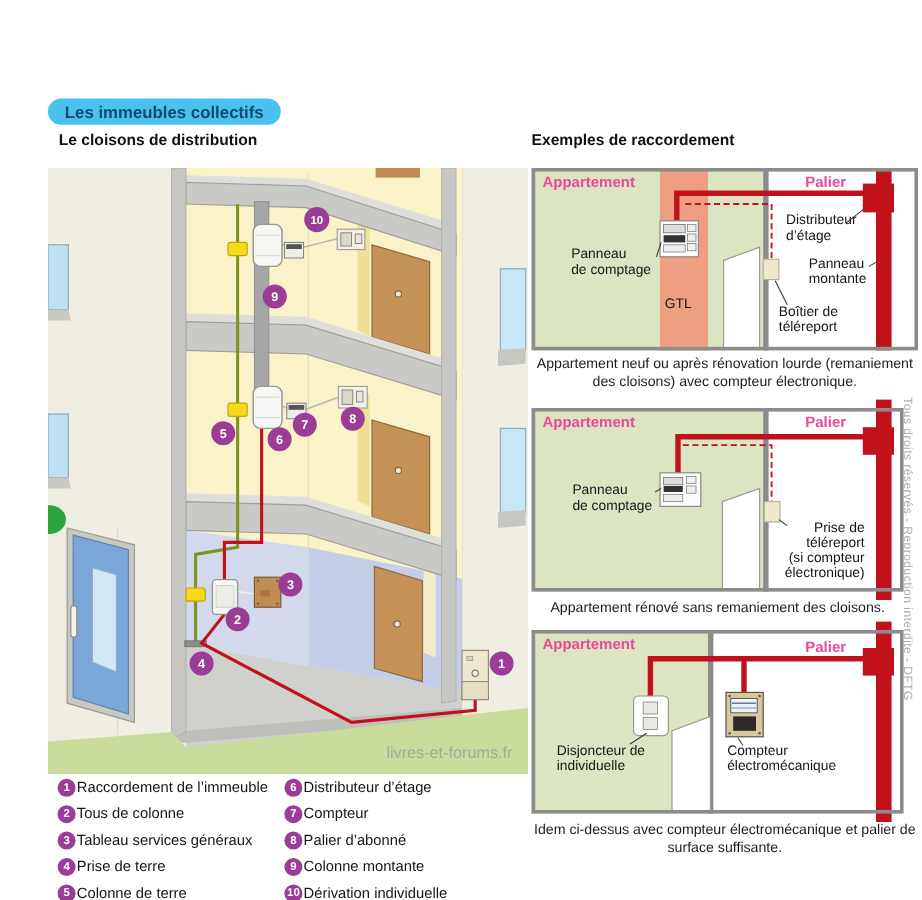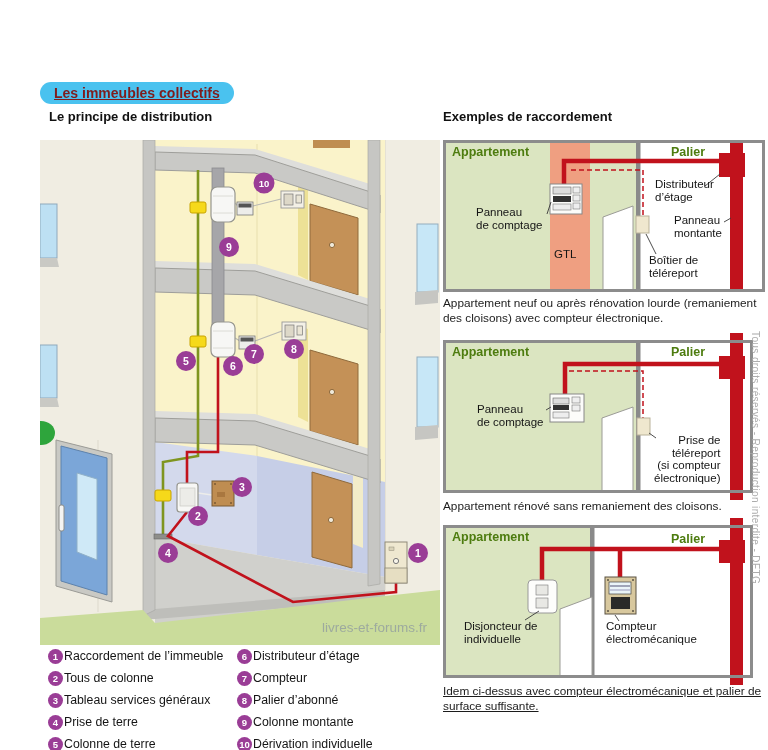--- a/index.html
+++ b/index.html
@@ -1,40 +1,40 @@
 <!DOCTYPE html>
 <html><head>
 <meta charset="utf-8">
 <style>
   html,body{margin:0;padding:0;}
   body{width:768px;height:750px;position:relative;background:#ffffff;
        font-family:"Liberation Sans",sans-serif;color:#1a1a1a;overflow:hidden;}
   .abs{position:absolute;}
   .pill{left:40px;top:82px;background:#4AC2EF;border-radius:12px;padding:3px 14px;
-        font-size:14px;font-weight:bold;color:#7f1d1d;text-decoration:underline;}
+        font-size:14px;font-weight:bold;color:#0c4a6e;}
   .heading{font-size:13px;font-weight:bold;color:#111;}
   .schem{position:absolute;}
   .schem svg{position:absolute;left:0;top:0;overflow:visible;}
-  .room{position:absolute;font-size:12.5px;font-weight:bold;color:#4d7c0f;text-align:center;}
+  .room{position:absolute;font-size:12.5px;font-weight:bold;color:#ec4899;text-align:center;}
   .lbl{position:absolute;font-size:11.5px;line-height:13px;color:#151515;white-space:pre-line;}
-  .cap{position:absolute;font-size:11.8px;line-height:14.5px;color:#1c1c1c;width:322px;}
+  .cap{position:absolute;font-size:11.8px;line-height:14.5px;color:#1c1c1c;width:322px;text-align:center;}
   .lg-item{position:absolute;display:flex;align-items:center;height:16px;}
   .lg-num{width:15px;height:15px;border-radius:50%;background:#9A3D96;color:#fff;
           font-size:9.5px;font-weight:bold;line-height:15px;text-align:center;flex:0 0 15px;}
   .lg-lab{margin-left:1px;font-size:12.3px;color:#151515;white-space:nowrap;}
   .sidemark{position:absolute;left:761px;top:331px;transform:rotate(90deg);
             transform-origin:0 0;font-size:10px;color:#ACACAC;letter-spacing:.4px;
             white-space:nowrap;width:372px;}
 </style>
 </head>
 <body>
 
 <div class="abs pill">Les immeubles collectifs</div>
 
-<div class="abs heading" style="left:49px;top:109px;">Le principe de distribution</div>
+<div class="abs heading" style="left:49px;top:109px;">Le cloisons de distribution</div>
 <div class="abs heading" style="left:443px;top:109px;">Exemples de raccordement</div>
 
 <svg class="abs" style="left:40px;top:140px;" width="400" height="505" viewBox="0 0 400 505">
 
   <rect x="0" y="0" width="400" height="505" fill="#F0EDE2"></rect>
   <g>
     <rect x="0" y="64" width="17" height="54" fill="#BDE0F3" stroke="#8FA9BC"></rect>
     <polygon points="0,118 17,118 19,127 0,127" fill="#C9C9C4"></polygon>
     <rect x="0" y="205" width="17" height="53" fill="#BDE0F3" stroke="#8FA9BC"></rect>
     <polygon points="0,258 17,258 19,267 0,267" fill="#C9C9C4"></polygon>
@@ -312,21 +312,21 @@
     </g>
     <rect x="1.5" y="1.5" width="307" height="150" fill="none" stroke="#8C8C8C" stroke-width="3"></rect>
   </svg>
   <div class="room" style="left:9px;top:5px;">Appartement</div>
   <div class="room" style="left:228px;top:7px;">Palier</div>
   <div class="lbl" style="left:21px;top:95px;">Disjoncteur de
 individuelle</div>
   <div class="lbl" style="left:163px;top:95px;">Compteur
 électromécanique</div>
 </div>
-<div class="cap" style="left:443px;top:684px;text-decoration:underline;">Idem ci-dessus avec compteur électromécanique et palier de surface suffisante.</div>
+<div class="cap" style="left:443px;top:684px;">Idem ci-dessus avec compteur électromécanique et palier de surface suffisante.</div>
 
 <div class="sidemark">Tous droits réservés - Reproduction interdite - DFTG</div>
 
 <div class="abs" style="left:40px;top:644px;width:400px;height:104px;">
   <div class="lg-item" style="left:8px;top:4px;">
       <span class="lg-num">1</span>
       <span class="lg-lab">Raccordement de l’immeuble</span>
     </div>
   <div class="lg-item" style="left:8px;top:26px;">
       <span class="lg-num">2</span>

